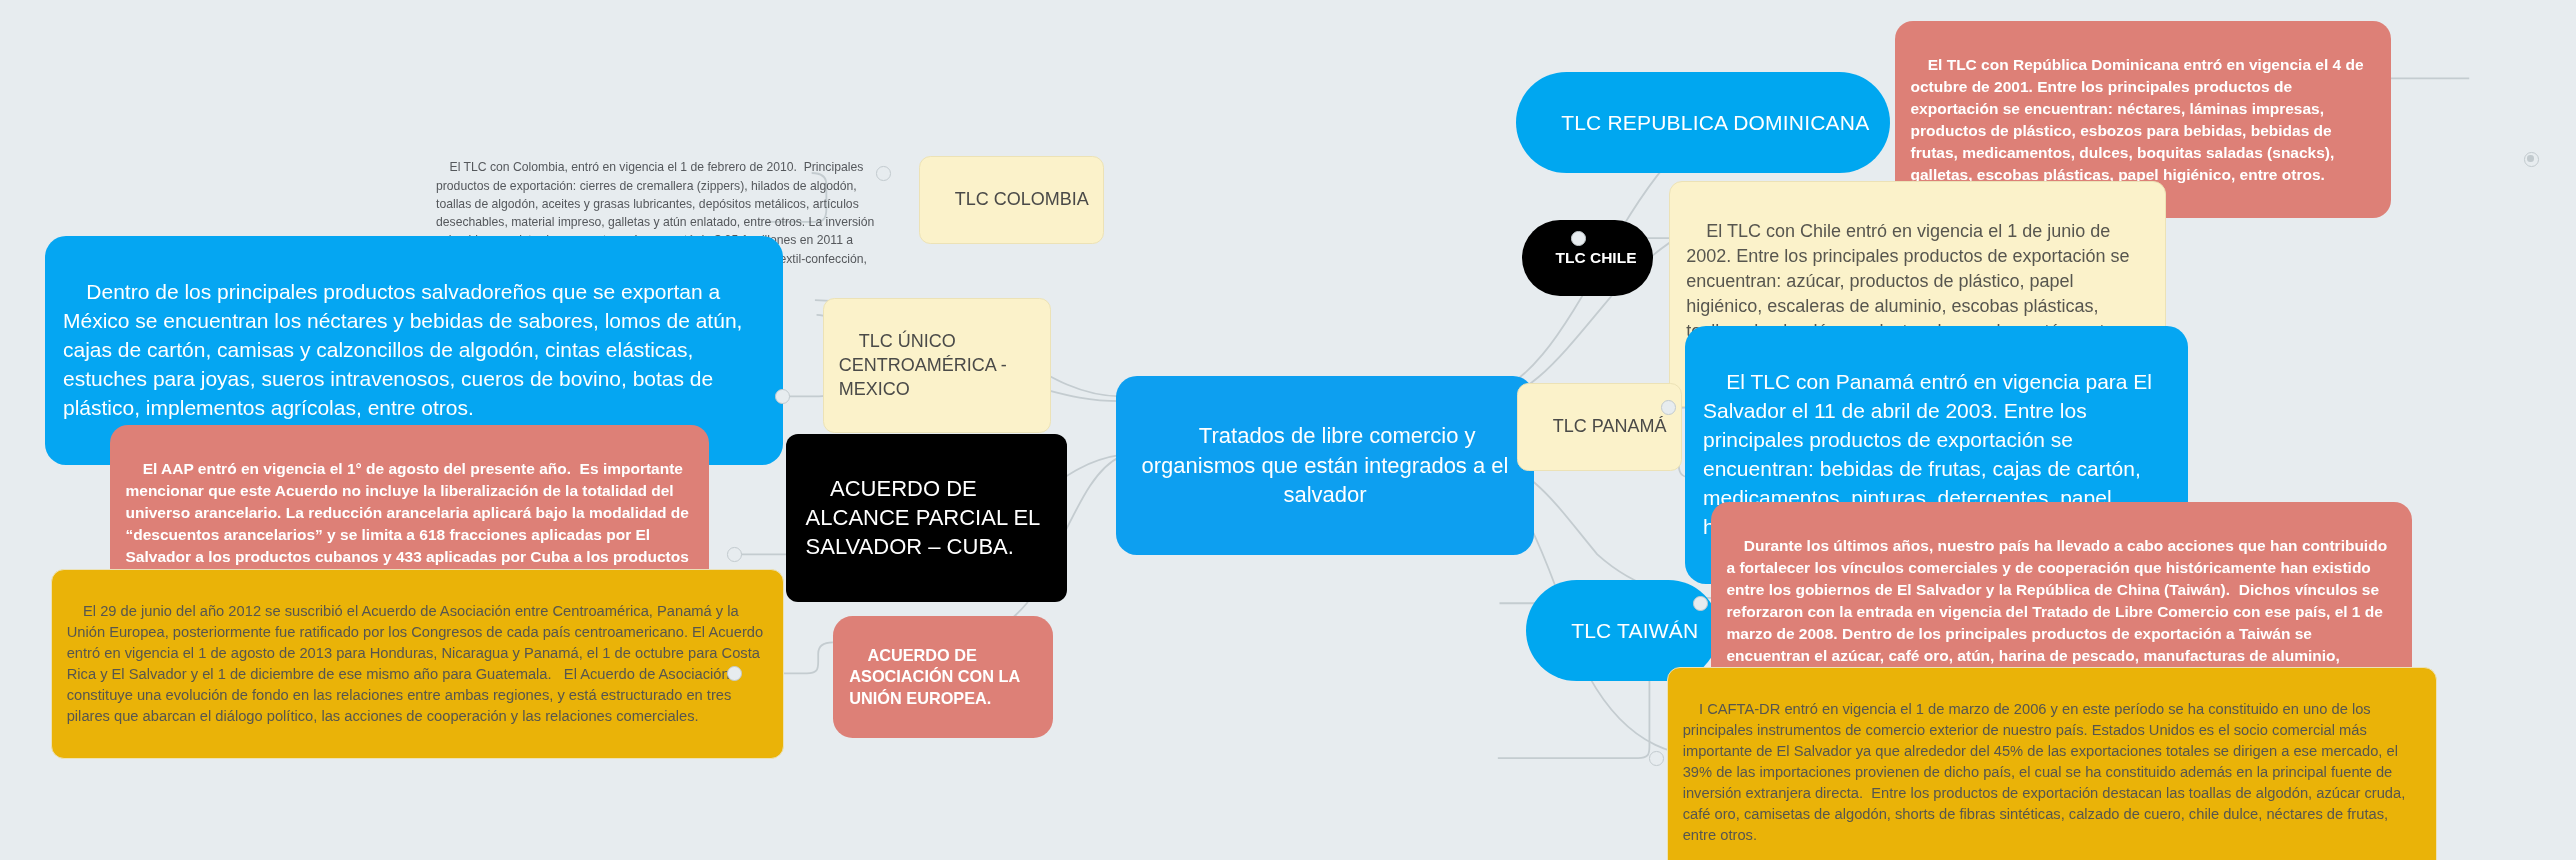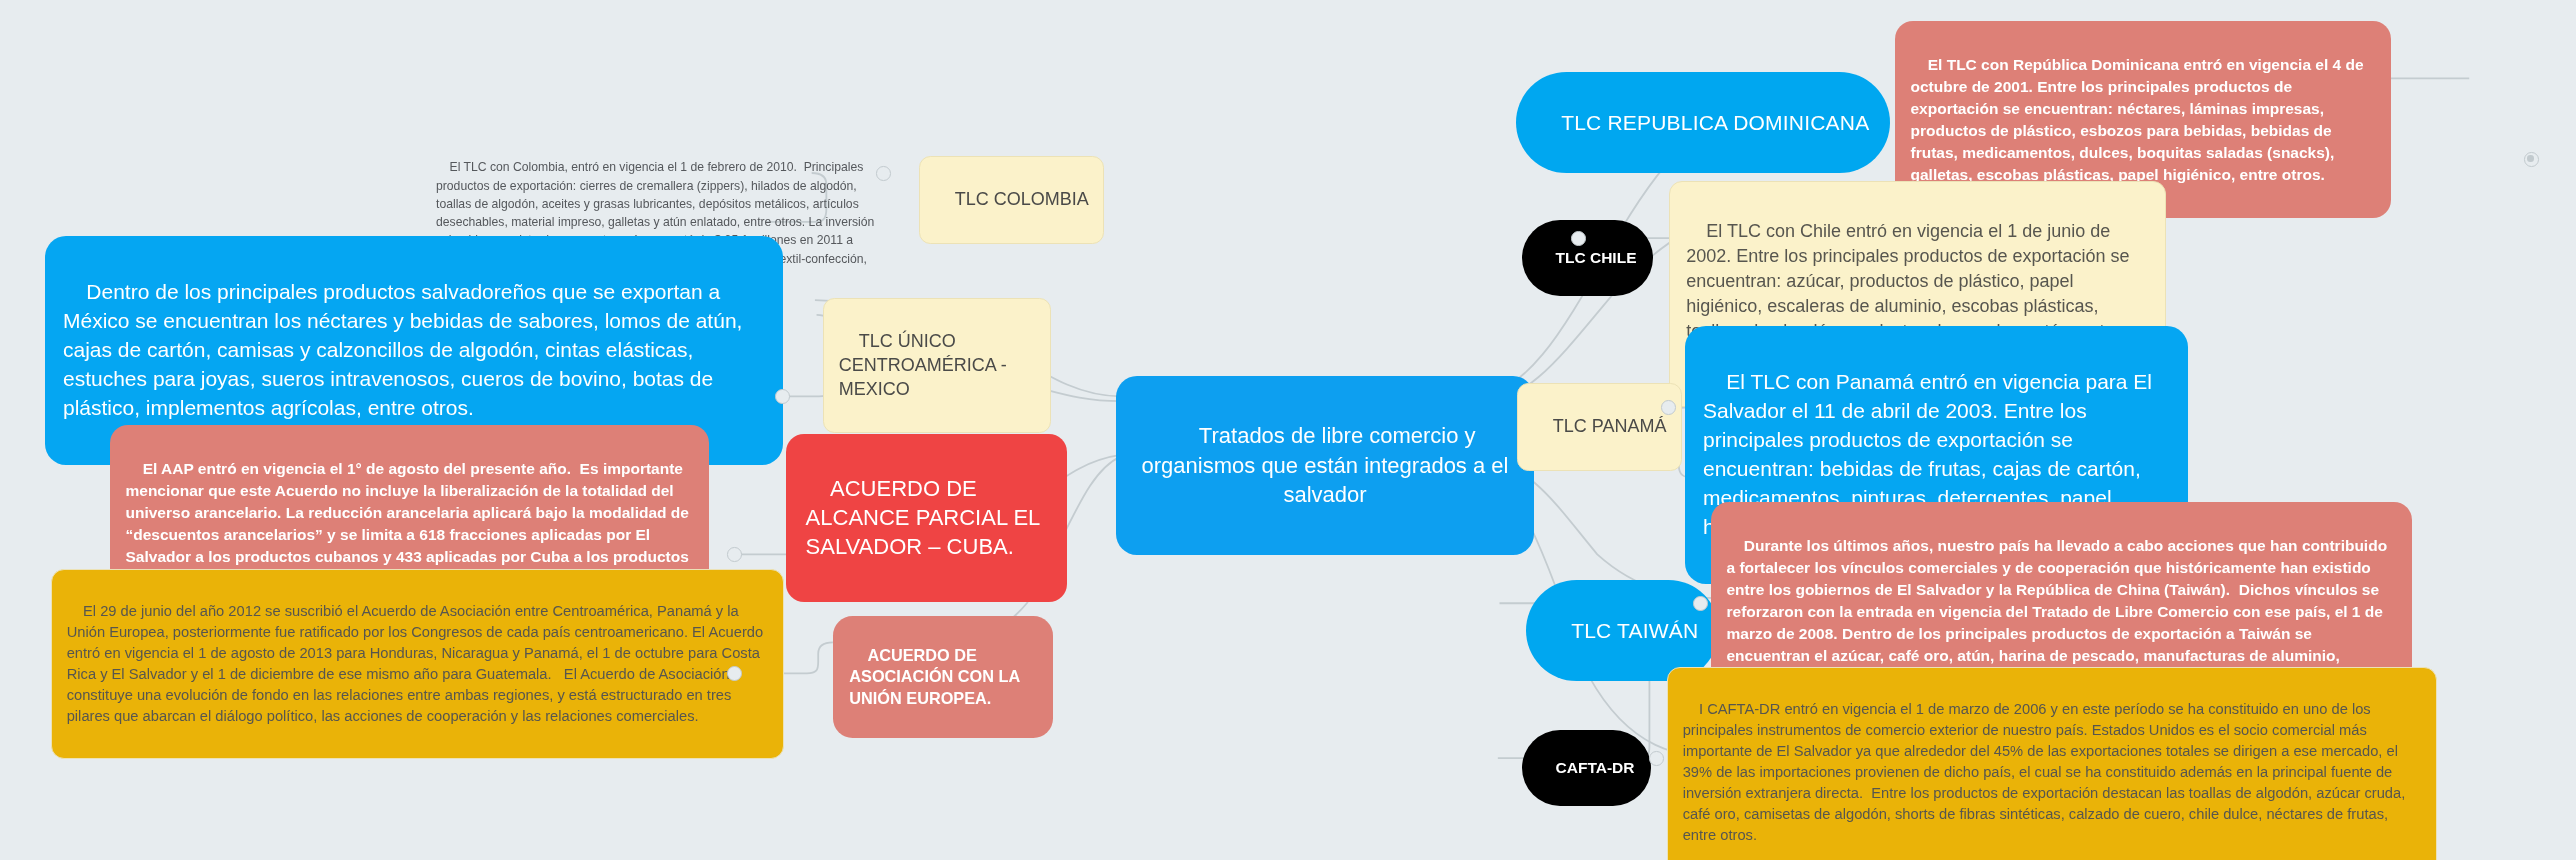--- a/index.html
+++ b/index.html
@@ -51,23 +51,23 @@
   }
   .pill-yellow {
     background: #fbf2ca;
     color: #4a4a48;
     border-radius: 11.4px;
     font-size: 18px;
     padding: 7.3px 14.7px;
     border: 0.8px solid #ece2b6;
   }
   .pill-blue-multi {
-    background: #ef4444;
-    color: #ffffff;
-    border-radius: 18px;
+    background: #000000;
+    color: #ffffff;
+    border-radius: 12px;
     font-size: 22px;
     padding: 11.4px 19.6px;
   }
   .pill-red-multi {
     background: #dd8077;
     color: #ffffff;
     border-radius: 19.6px;
     font-size: 16.3px;
     font-weight: bold;
     padding: 8.1px 16.3px;
@@ -241,22 +241,19 @@
   <div class="toggle" style="left:1661px; top:400px;"></div>
 
   <div class="node pill-blue" style="left:1526px; top:580px;">
     <span>TLC TAIWÁN</span>
   </div>
   <div class="node body-red" style="left:1711px; top:502px; width:701px;">
     <span>Durante los últimos años, nuestro país ha llevado a cabo acciones que han contribuido a fortalecer los vínculos comerciales y de cooperación que históricamente han existido entre los gobiernos de El Salvador y la República de China (Taiwán).  Dichos vínculos se reforzaron con la entrada en vigencia del Tratado de Libre Comercio con ese país, el 1 de marzo de 2008. Dentro de los principales productos de exportación a Taiwán se encuentran el azúcar, café oro, atún, harina de pescado, manufacturas de aluminio, plástico y cartón, entre otros.</span>
   </div>
   <div class="toggle" style="left:1693px; top:596px;"></div>
 
-  <div class="node pill-red" style="left:1522px; top:730px;">
-    <span>CAFTA-DR</span>
-  </div>
   <div class="node body-yellow-sm" style="left:1667px; top:667px; width:770px;">
     <span>I CAFTA-DR entró en vigencia el 1 de marzo de 2006 y en este período se ha constituido en uno de los principales instrumentos de comercio exterior de nuestro país. Estados Unidos es el socio comercial más importante de El Salvador ya que alrededor del 45% de las exportaciones totales se dirigen a ese mercado, el 39% de las importaciones provienen de dicho país, el cual se ha constituido además en la principal fuente de inversión extranjera directa.  Entre los productos de exportación destacan las toallas de algodón, azúcar cruda, café oro, camisetas de algodón, shorts de fibras sintéticas, calzado de cuero, chile dulce, néctares de frutas, entre otros.</span>
   </div>
   <div class="toggle" style="left:1649px; top:751px;"></div>
 
 </div>
 
 
 </body></html>

